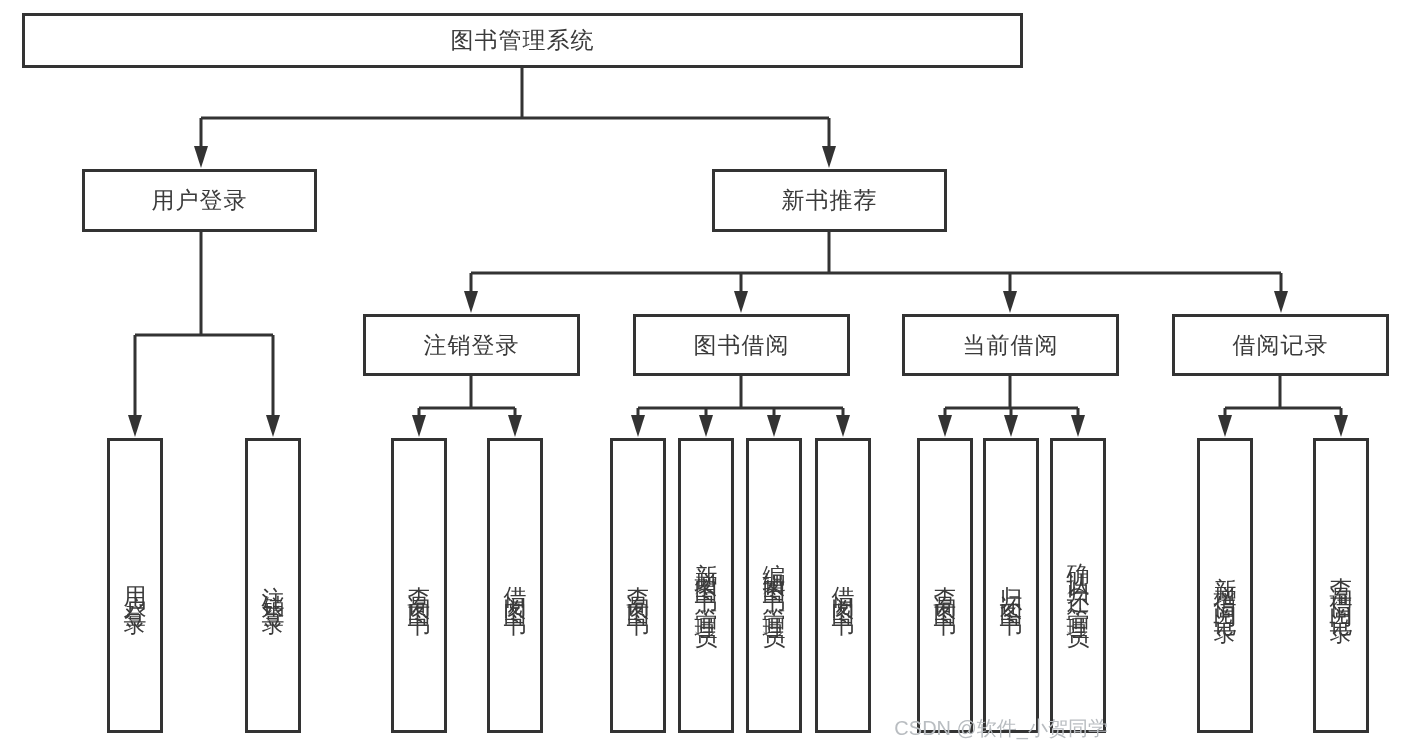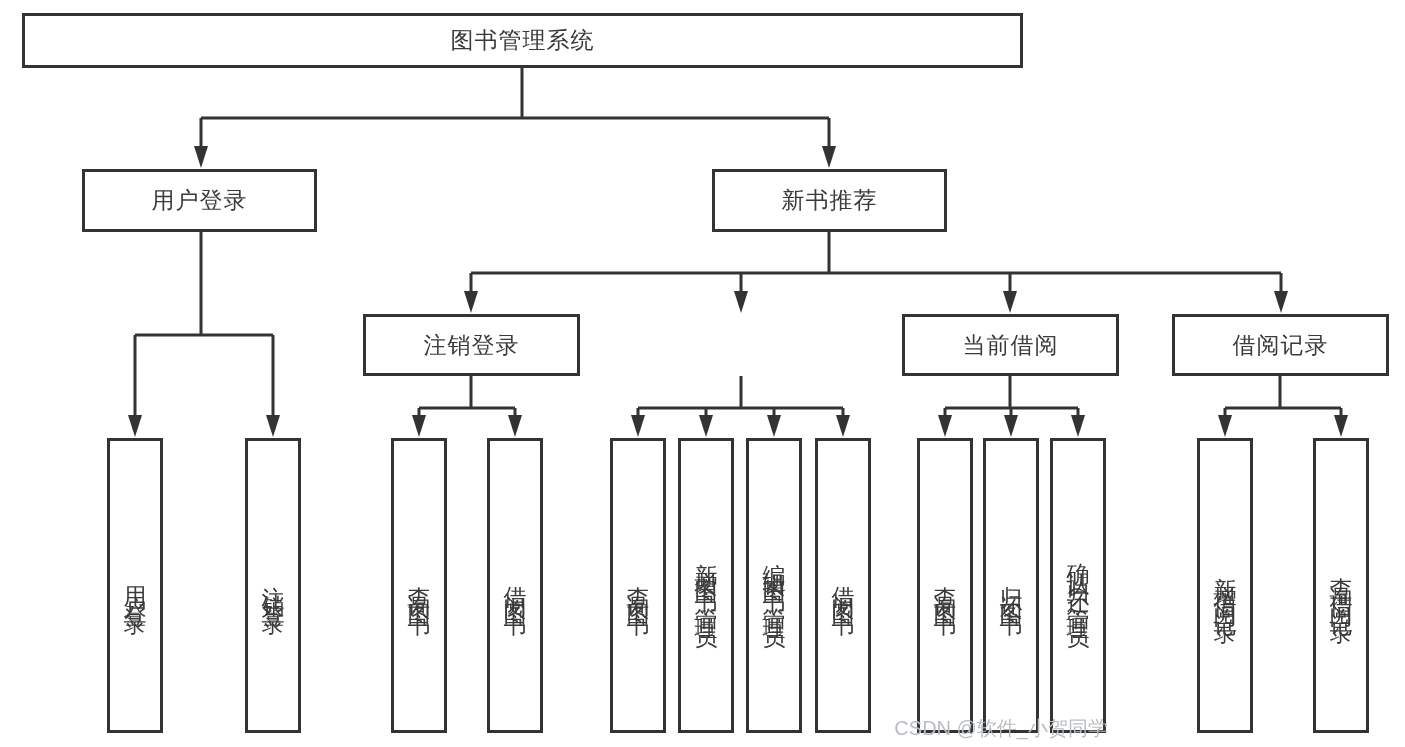--- a/index.html
+++ b/index.html
@@ -103,20 +103,21 @@
     <polygon points="1218,415 1232,415 1225,437"></polygon>
     <polygon points="1334,415 1348,415 1341,437"></polygon>
   </svg>
 
   <div class="node h-node root">图书管理系统</div>
 
   <div class="node h-node lvl2-a">用户登录</div>
   <div class="node h-node lvl2-b">新书推荐</div>
 
   <div class="node h-node lvl3 l3-0">注销登录</div>
+  <div class="node h-node lvl3 l3-1">图书借阅</div>
   <div class="node h-node lvl3 l3-2">当前借阅</div>
   <div class="node h-node lvl3 l3-3">借阅记录</div>
 
   <div class="node leaf lf-0">
       <span>用户登录</span>
     </div>
   <div class="node leaf lf-1">
       <span>注销登录</span>
     </div>
 

